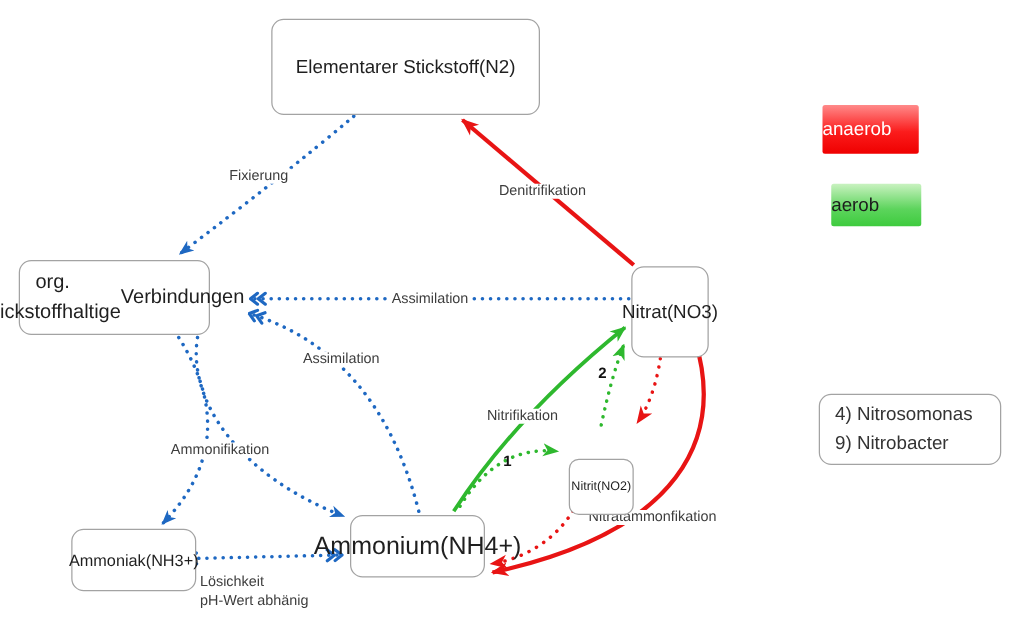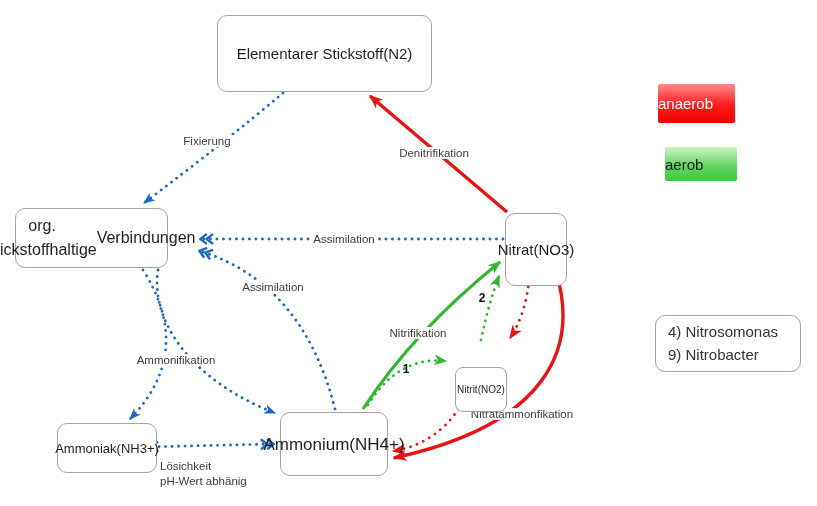--- a/index.html
+++ b/index.html
@@ -19,21 +19,21 @@
   .node{
     position:absolute;border:1px solid #a3a3a3;border-radius:10px;background:#ffffff;
     display:flex;flex-direction:row;align-items:center;justify-content:center;
     color:#1f1f1f;text-align:center;box-sizing:border-box;z-index:3;
   }
   .node span{display:block;}
   #node-n2{left:217px;top:15px;width:215px;height:77px;font-size:15px;line-height:23px;}
   #node-org{left:15px;top:208px;width:153px;height:60px;font-size:16px;line-height:24px;}
   #node-nitrat{left:505px;top:213px;width:62px;height:73px;font-size:15px;line-height:22px;}
   #node-nitrit{left:455px;top:343px;width:52px;height:45px;font-size:10px;line-height:18px;border-radius:8px;z-index:4;margin-top:24px;}
-  #node-ammonium{left:280px;top:412px;width:108px;height:64px;font-size:17px;line-height:25px;}
+  #node-ammonium{left:280px;top:412px;width:108px;height:50px;font-size:20px;line-height:25px;}
   #node-ammoniak{left:57px;top:423px;width:100px;height:50px;font-size:13px;line-height:19px;}
 
   .edge-label{
     position:absolute;transform:translate(-50%,-50%);white-space:nowrap;
     font-size:11.5px;color:#3d3d3d;background:#ffffff;padding:0 3px;z-index:2;
   }
   .step-label{
     position:absolute;transform:translate(-50%,-50%);font-size:12px;font-weight:bold;
     color:#111111;z-index:4;background:transparent;padding:0 1px;
   }

